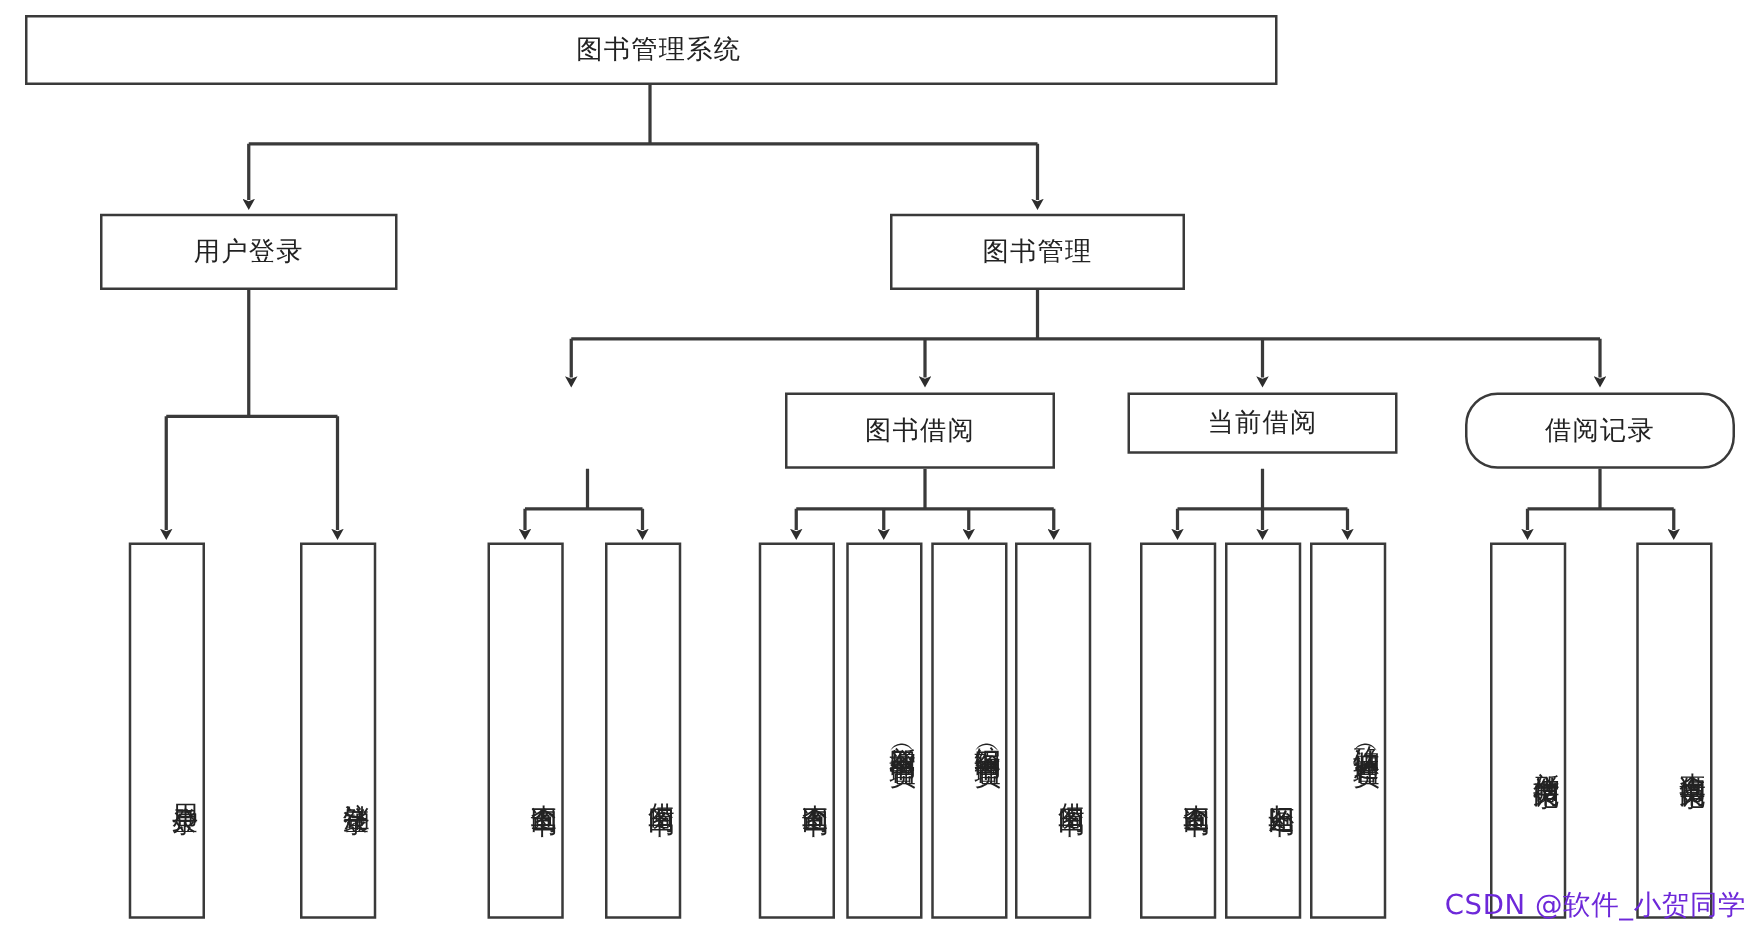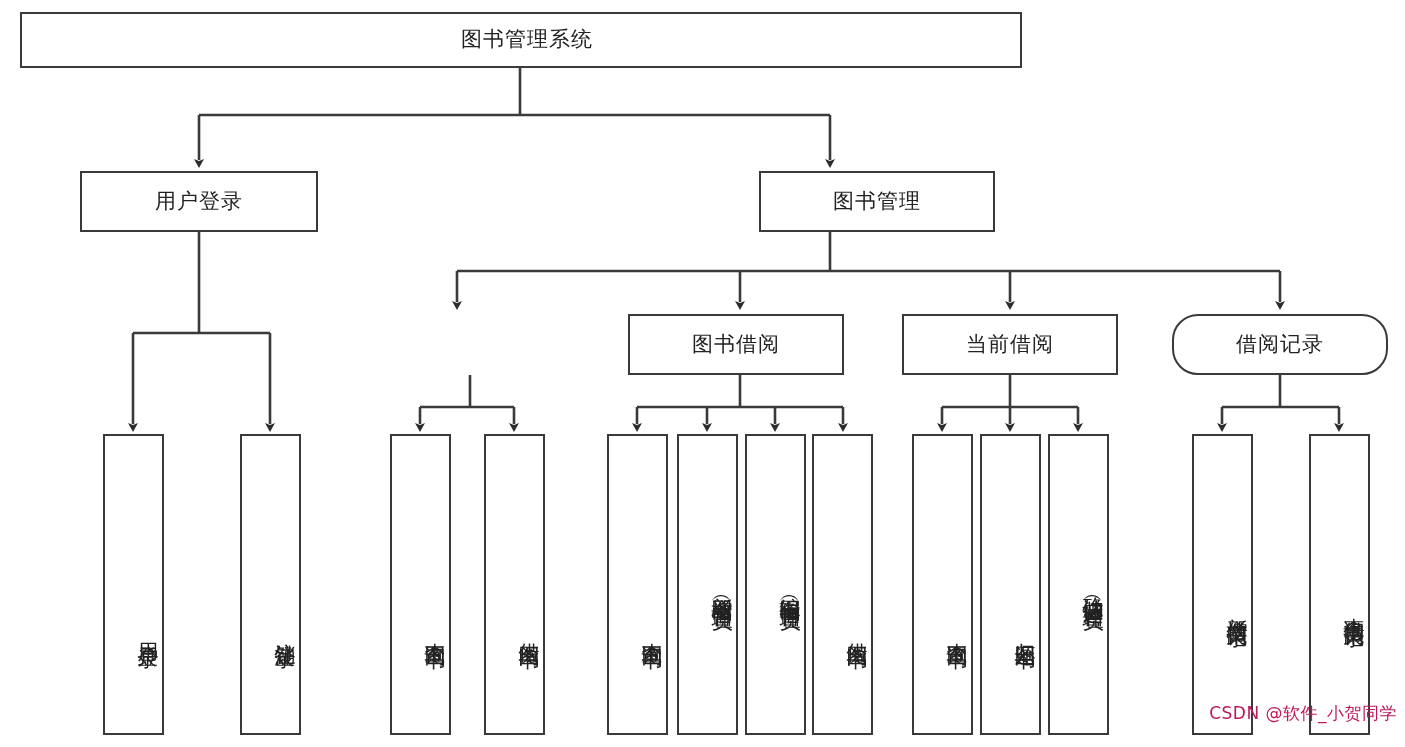--- a/index.html
+++ b/index.html
@@ -52,23 +52,23 @@
   }
   .node.vert .vtext {
     writing-mode: vertical-rl;
     text-orientation: upright;
     display: block;
     white-space: nowrap;
   }
   #watermark {
     position: absolute;
     right: 8px;
-    bottom: 22px;
-    font-size: 17px;
-    color: #be185d;
+    bottom: 8px;
+    font-size: 22px;
+    color: #6d28d9;
     letter-spacing: 0.5px;
     white-space: nowrap;
     user-select: none;
   }
 </style>
 </head>
 <body>
 
 <div id="diagram-root">
 
@@ -122,28 +122,28 @@
     </g>
   </svg>
 
   <div class="node horiz" style="left:20px; top:12px; width:1002px; height:56px;padding-left:12px;">
     <span>图书管理系统</span>
   </div>
 
   <div class="node horiz" style="left:80px; top:171px; width:238px; height:61px;">
     <span>用户登录</span>
   </div>
-  <div class="node horiz" style="left:712px; top:171px; width:236px; height:61px;margin-left:47px;">
+  <div class="node horiz" style="left:712px; top:171px; width:236px; height:61px;">
     <span>图书管理</span>
   </div>
 
   <div class="node horiz" style="left:628px; top:314px; width:216px; height:61px;">
     <span>图书借阅</span>
   </div>
-  <div class="node horiz" style="left:902px; top:314px; width:216px; height:61px;">
+  <div class="node horiz" style="left:902px; top:314px; width:216px; height:49px;">
     <span>当前借阅</span>
   </div>
   <div class="node horiz" style="left:1172px; top:314px; width:216px; height:61px;border-radius:26px;">
     <span>借阅记录</span>
   </div>
 
   <div class="node vert" style="left:103px; top:434px; width:61px; height:301px; padding-top:90px;">
     <span class="vtext">用户登录</span>
   </div>
   <div class="node vert" style="left:240px; top:434px; width:61px; height:301px; padding-top:90px;">

